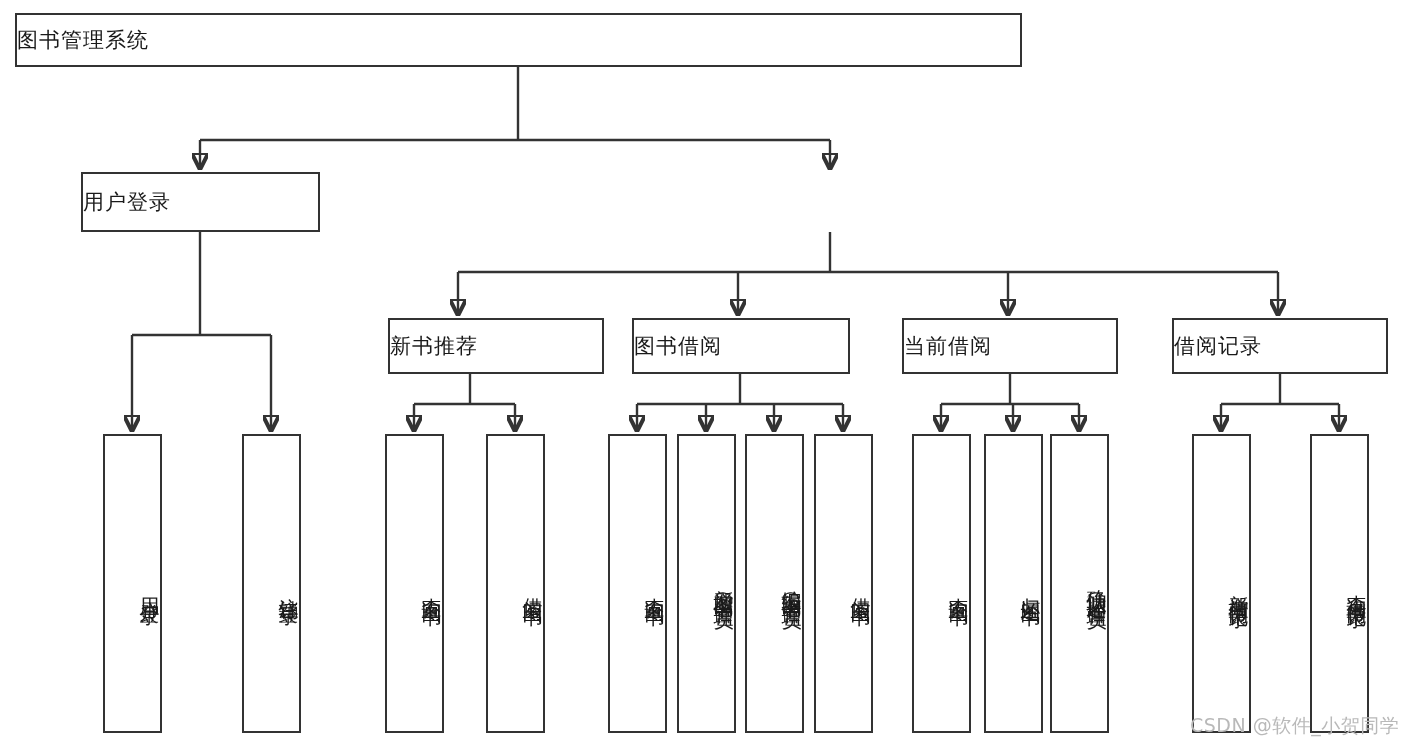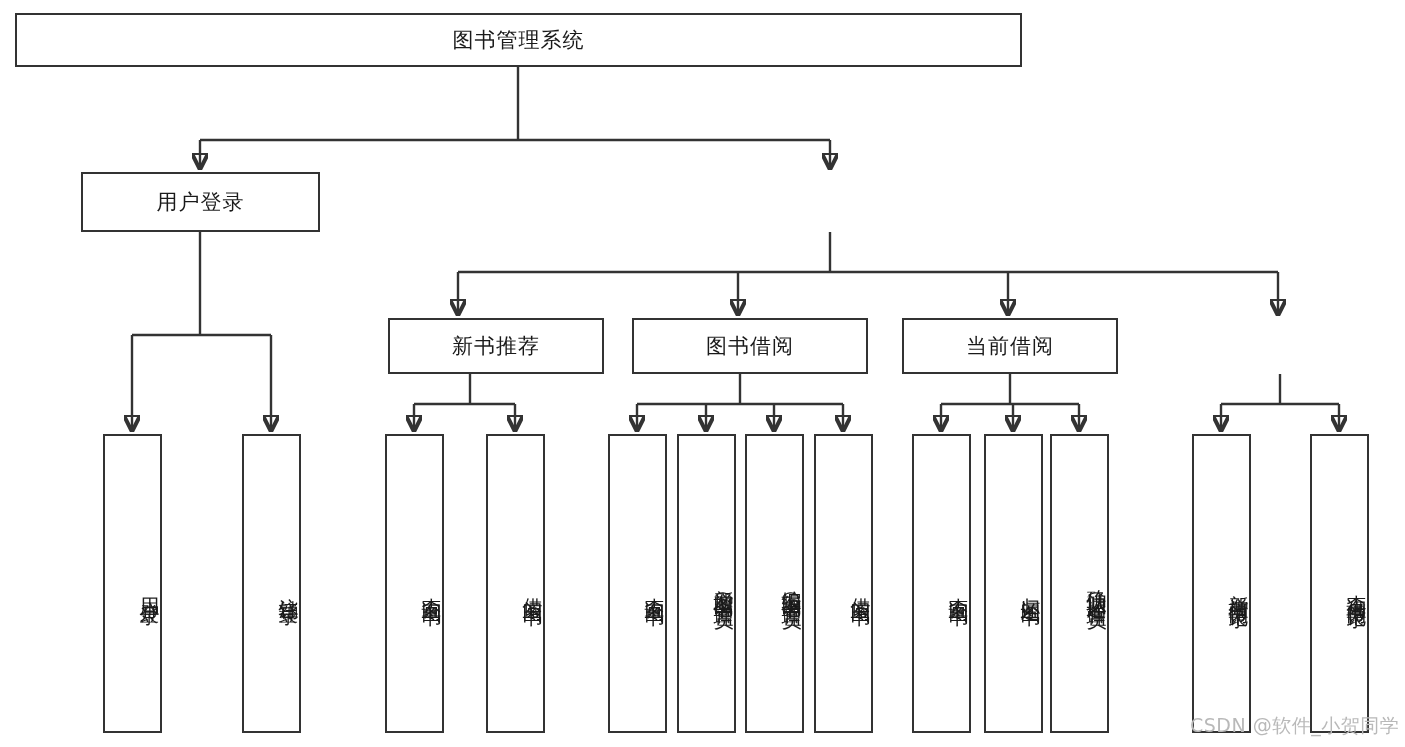--- a/index.html
+++ b/index.html
@@ -17,21 +17,20 @@
     background: #ffffff;
     overflow: hidden;
   }
   .node {
     position: absolute;
     box-sizing: border-box;
     border: 2px solid #333333;
     background: #ffffff;
     display: flex;
     align-items: center;
-    justify-content: center;
     color: #1a1a1a;
   }
   .node.horiz {
     font-size: 21px;
     letter-spacing: 1px;
   }
   .node.vert {
     writing-mode: vertical-rl;
     text-orientation: upright;
     font-size: 20px;
@@ -125,25 +124,28 @@
     <span class="lbl">图书管理系统</span>
   </div>
 
   <div class="node horiz" style="left:81px; top:172px; width:239px; height:60px;">
     <span class="lbl">用户登录</span>
   </div>
 
   <div class="node horiz" style="left:362px; top:318px; width:216px; height:56px;margin-left:26px;">
     <span class="lbl">新书推荐</span>
   </div>
-  <div class="node horiz" style="left:632px; top:318px; width:236px; height:56px;">
+  <div class="node horiz" style="left:632px; top:318px; width:218px; height:56px;">
     <span class="lbl">图书借阅</span>
   </div>
   <div class="node horiz" style="left:902px; top:318px; width:216px; height:56px;">
     <span class="lbl">当前借阅</span>
+  </div>
+  <div class="node horiz" style="left:1172px; top:318px; width:216px; height:56px;">
+    <span class="lbl">借阅记录</span>
   </div>
 
   <div class="node vert" style="left:103px; top:434px; width:59px; height:299px;">
     <span class="lbl">用户登录</span>
   </div>
   <div class="node vert" style="left:242px; top:434px; width:59px; height:299px;">
     <span class="lbl">注销登录</span>
   </div>
 
   <div class="node vert" style="left:385px; top:434px; width:59px; height:299px;">

